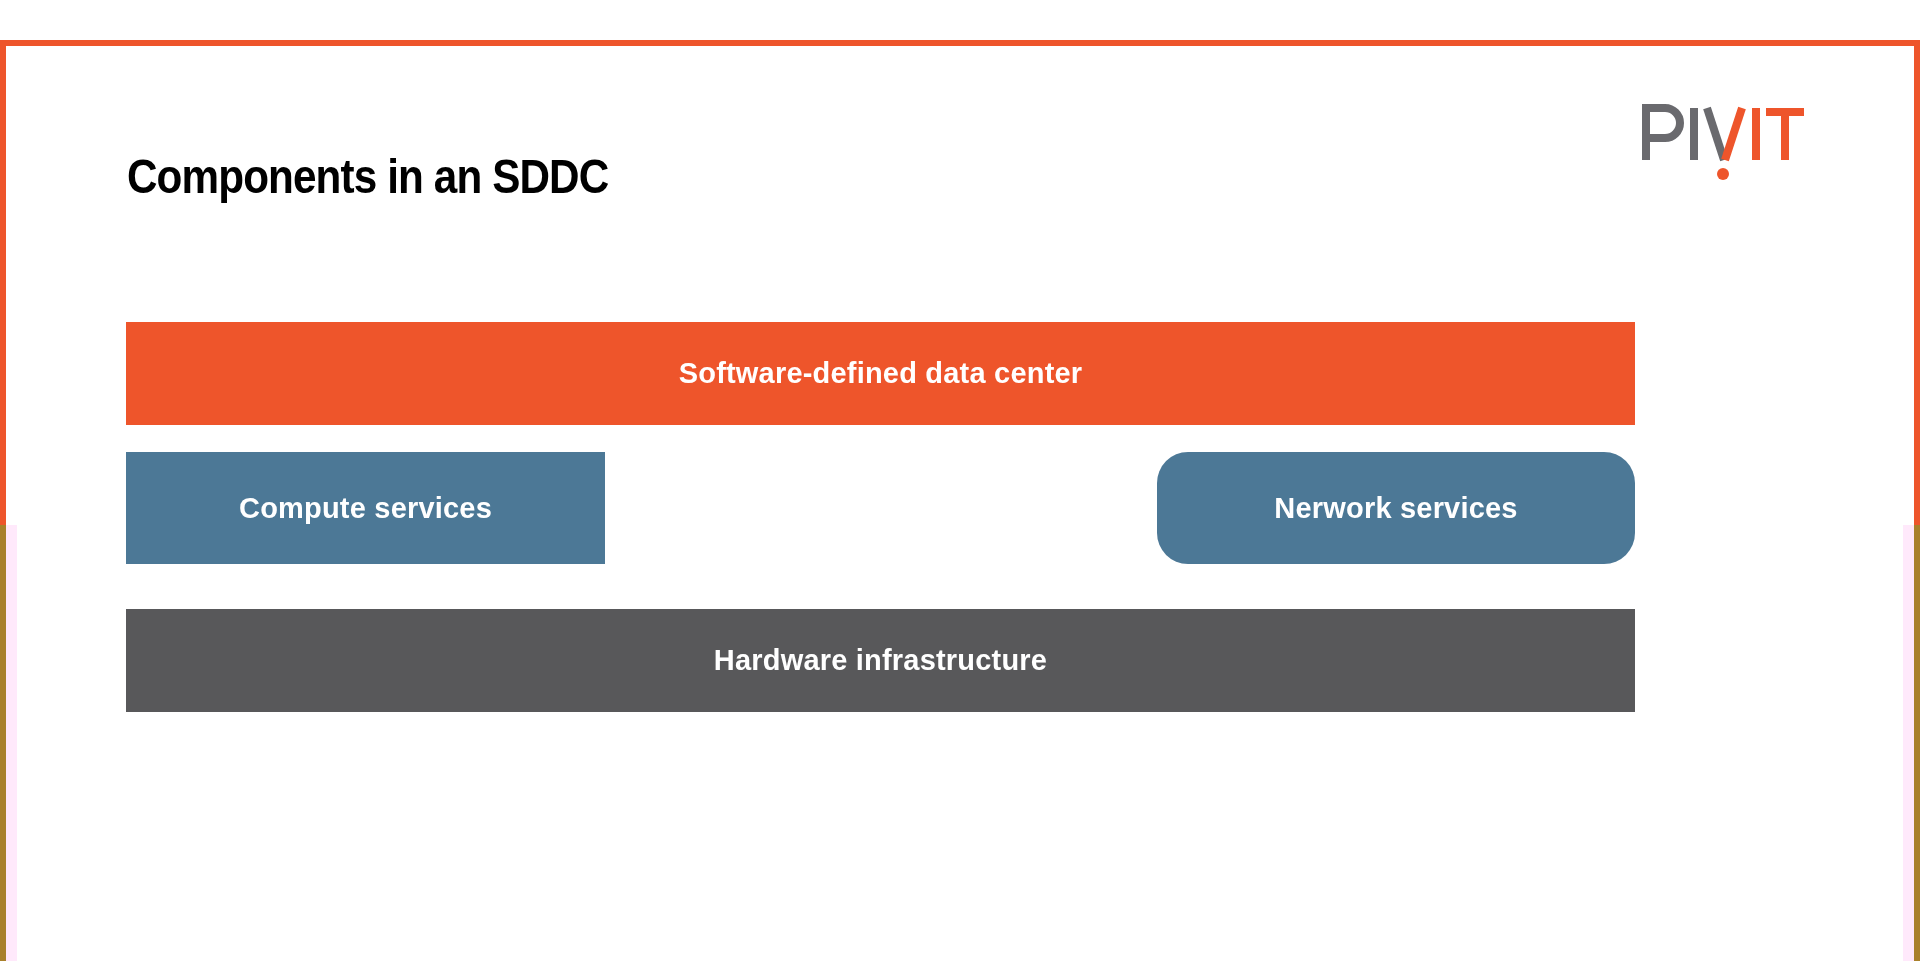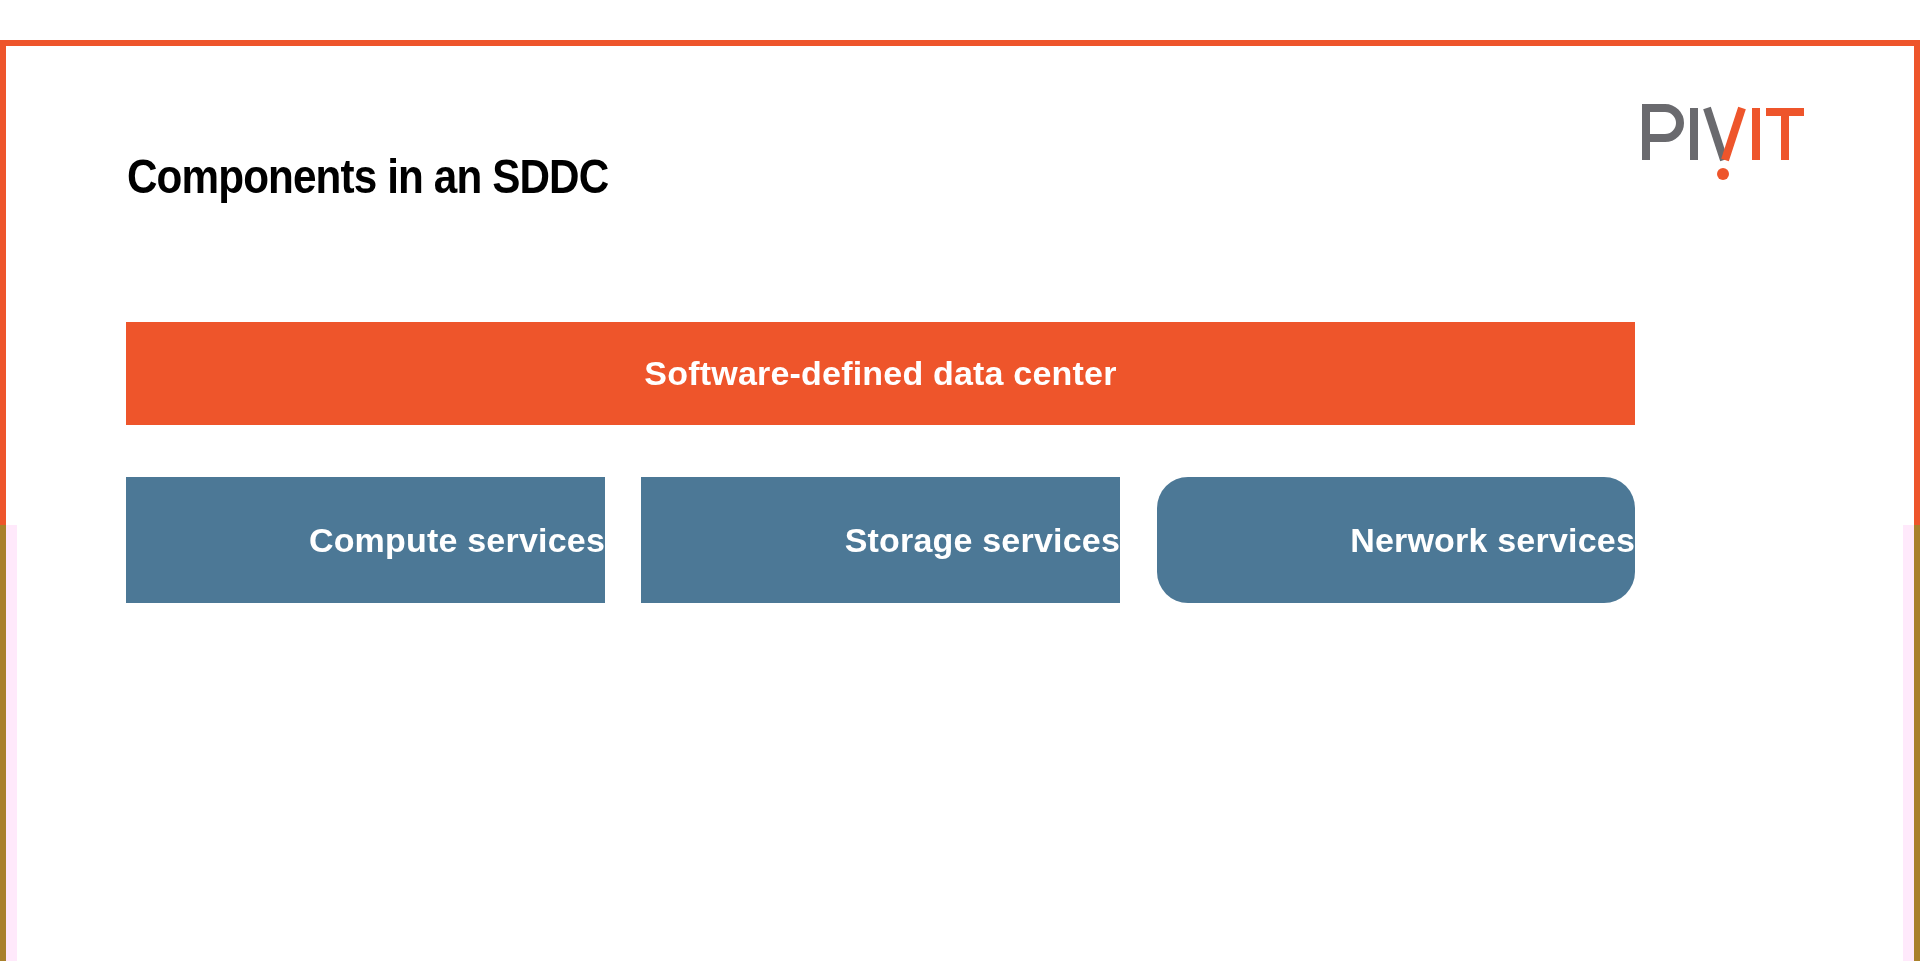--- a/index.html
+++ b/index.html
@@ -35,24 +35,24 @@
   }
   .logo { position:absolute; left:1636px; top:62px; width:168px; height:80px; }
   .sr-only {
     position:absolute; width:1px; height:1px; overflow:hidden;
     clip:rect(0 0 0 0); white-space:nowrap;
   }
 
   
   .bar {
     position:absolute; display:flex; align-items:center; justify-content:center;
-    color:#ffffff; font-weight:700; font-size:34px; letter-spacing:0.2px;
+    color:#ffffff; font-weight:700; font-size:29px; letter-spacing:0.2px;
   }
   .bar-sddc     { left:126px; top:282px; width:1509px; height:103px; background:#EE552B; }
-  .bar-service  { top:437px; height:126px; background:#4C7896;justify-content:flex-end; }
+  .bar-service  { top:412px; height:112px; background:#4C7896; }
   .bar-svc-1    { left:126px;  width:479px; }
   .bar-svc-2    { left:641px;  width:479px; }
   .bar-svc-3    { left:1157px; width:478px;border-radius:31px; }
   .bar-hardware { left:126px; top:569px; width:1509px; height:103px; background:#58585A; }
 </style>
 </head>
 <body>
 
 <div class="canvas">
 
@@ -88,21 +88,21 @@
     </svg>
   </div>
 
   <div class="bar bar-sddc">
     <span>Software-defined data center</span>
   </div>
 
   <div class="bar bar-service bar-svc-1">
     <span>Compute services</span>
   </div>
-  <div class="bar bar-service bar-svc-2">
-    <span>Storage services</span>
-  </div>
   <div class="bar bar-service bar-svc-3">
     <span>Nerwork services</span>
   </div>
 
+  <div class="bar bar-hardware">
+    <span>Hardware infrastructure</span>
+  </div>
 
 </div>
 
 </body></html>

